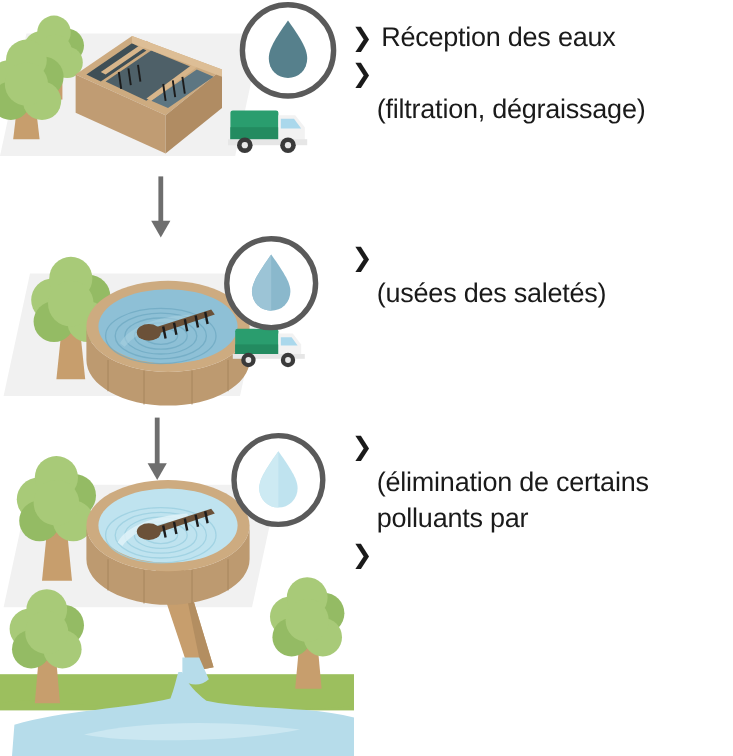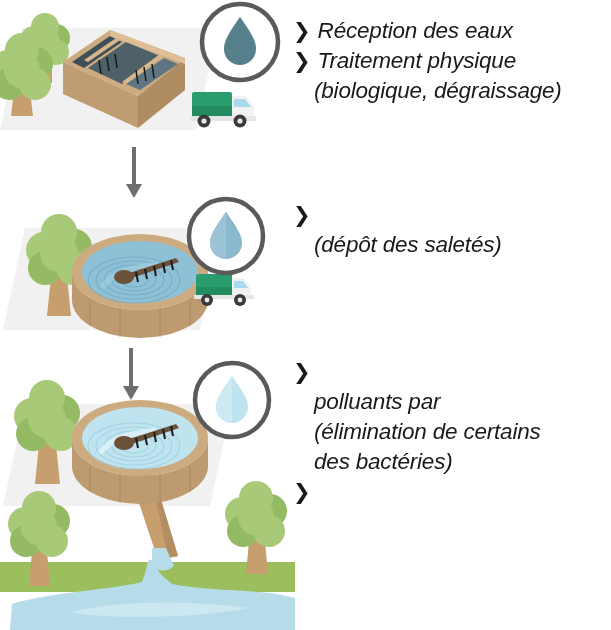--- a/index.html
+++ b/index.html
@@ -4,21 +4,21 @@
 <style>
   html,body{margin:0;padding:0;background:#fff;}
   body{width:611px;height:630px;font-family:"Liberation Sans",sans-serif;overflow:hidden;}
   #stage{position:relative;width:611px;height:630px;background:#ffffff;}
   .illus{position:absolute;left:0;top:0;width:295px;height:630px;}
   .textcol{position:absolute;left:293px;top:0;width:318px;height:630px;}
   .block{position:absolute;left:0;width:318px;}
   .line{display:flex;align-items:flex-start;}
   .chev{flex:0 0 auto;font-size:21px;font-weight:bold;color:#1a1a1a;line-height:30px;
          padding-right:7px;font-family:"DejaVu Sans",sans-serif;}
-  .ltxt{font-size:22.5px;line-height:30px;color:#1a1a1a;letter-spacing:-0.2px;font-style:italic;}
+  .ltxt{font-size:22.5px;line-height:30px;color:#1a1a1a;letter-spacing:-0.2px;}
   .ltxt.cont{padding-left:21px;}
   .b1{top:16px;}
   .b2{top:200px;}
   .b3{top:357px;}
 </style>
 </head>
 <body>
 
 <div id="stage">
 
@@ -260,38 +260,36 @@
 
   <div class="textcol">
 
     <div class="block b1">
       <div class="line">
         <span class="chev">❯</span>
         <span class="ltxt">Réception des eaux</span>
       </div>
       <div class="line">
         <span class="chev">❯</span>
-        <span class="ltxt">Traitement physique</span>
-      </div>
-      <div class="ltxt cont">(biologique, dégraissage)</div>
+      </div>
+      <div class="ltxt cont">(filtration, dégraissage)</div>
     </div>
 
     <div class="block b2">
       <div class="line">
         <span class="chev">❯</span>
       </div>
-      <div class="ltxt cont">(dépôt des saletés)</div>
+      <div class="ltxt cont">(usées des saletés)</div>
     </div>
 
     <div class="block b3">
       <div class="line">
         <span class="chev">❯</span>
       </div>
+      <div class="ltxt cont">(élimination de certains</div>
       <div class="ltxt cont">polluants par</div>
-      <div class="ltxt cont">(élimination de certains</div>
-      <div class="ltxt cont">des bactéries)</div>
       <div class="line">
         <span class="chev">❯</span>
       </div>
     </div>
 
   </div>
 </div>
 
 </body></html>

